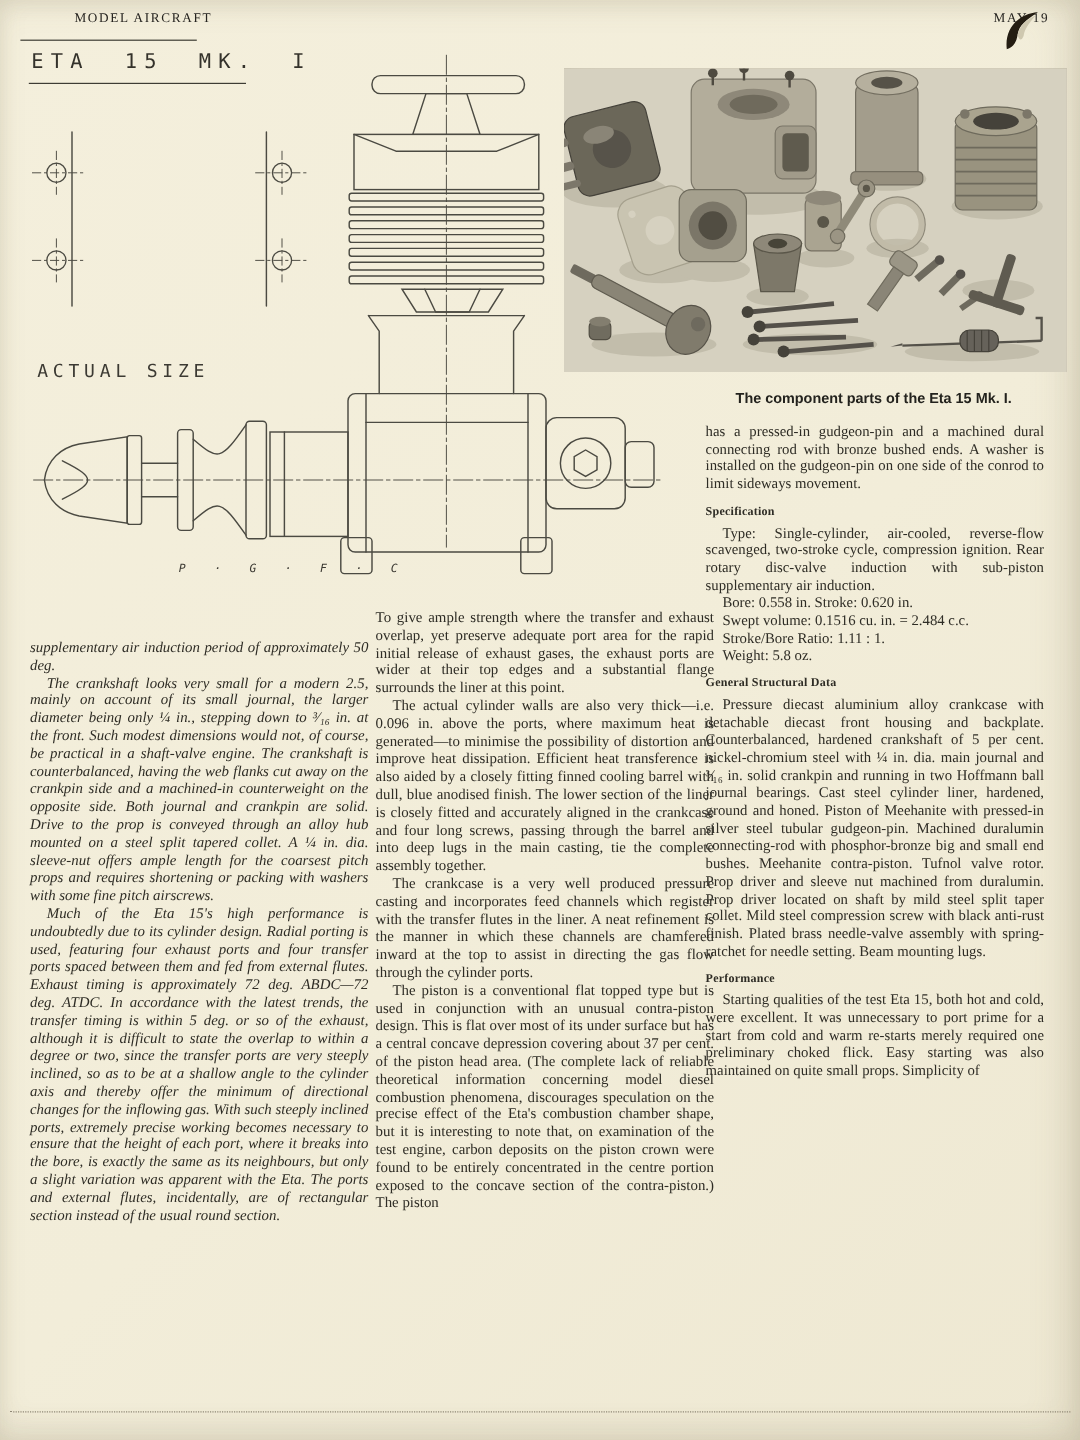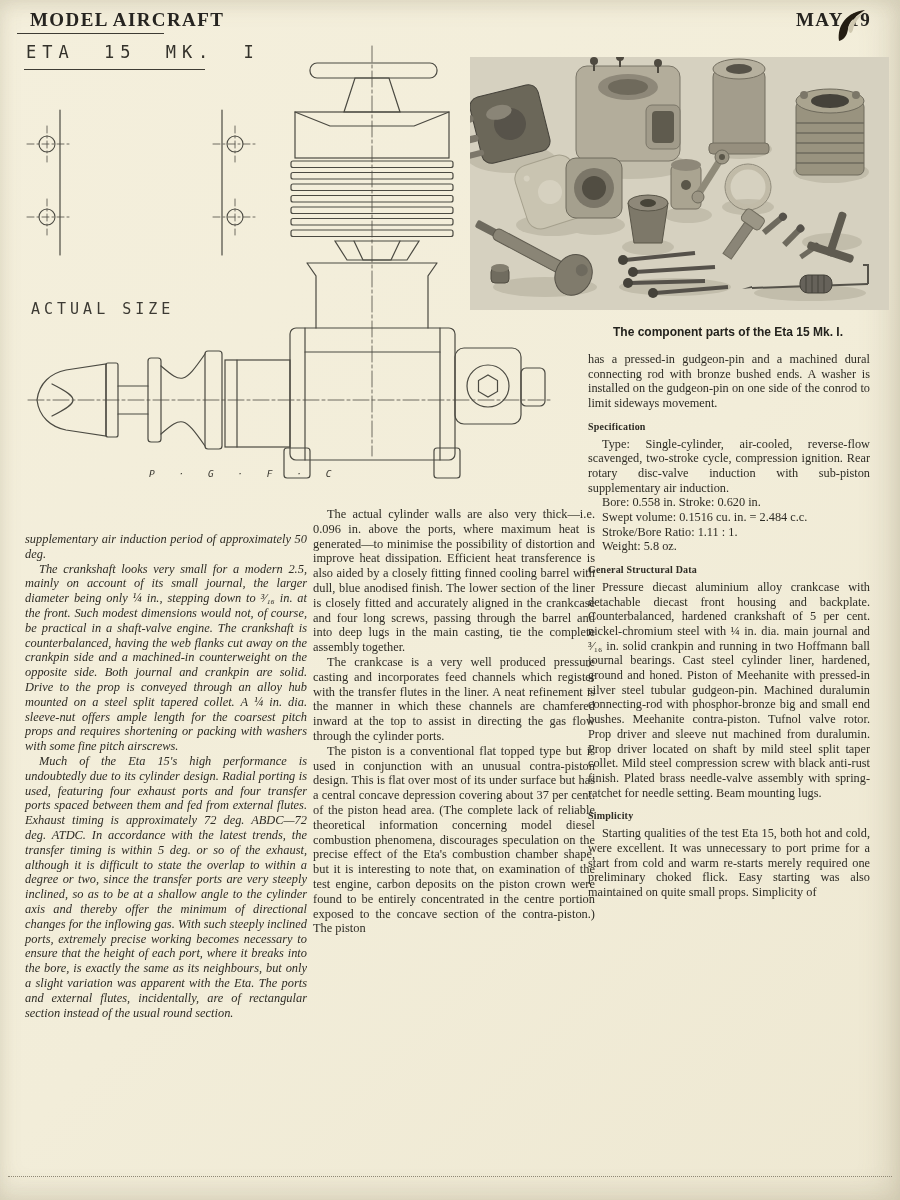--- a/index.html
+++ b/index.html
@@ -2,21 +2,21 @@
 <html><head>
 <meta charset="utf-8">
 <style>
   html,body{margin:0;padding:0;background:#888;}
   #page{
     position:relative;width:900px;height:1200px;margin:0 auto;
     background:linear-gradient(135deg,#f4efdc 0%,#f2edd9 55%,#eee8d2 100%);
     font-family:"Liberation Serif",serif;color:#2e2c25;overflow:hidden;
     box-shadow:inset -14px 0 30px rgba(120,108,76,.14),inset 0 -10px 24px rgba(120,108,76,.10),inset 0 6px 14px rgba(120,108,76,.07);
   }
-  .hdr{position:absolute;top:9px;font-weight:700;font-size:19px;letter-spacing:1.4px;color:#262420;}
+  .hdr{position:absolute;top:9px;font-weight:400;font-size:11px;letter-spacing:1.4px;color:#262420;margin-left:32px;}
   #hdr-left{left:30px;}
   #hdr-right{left:796px;}
   #title-topline{position:absolute;left:17px;top:33px;width:147px;height:0;border-top:1.6px solid #3e3c34;}
   #eta-title{
     position:absolute;left:26px;top:42px;
     font-family:"DejaVu Sans Mono",monospace;font-size:17px;color:#34322b;
     letter-spacing:6px;word-spacing:13px;white-space:nowrap;
   }
   #title-underline{position:absolute;left:24px;top:69px;width:181px;height:0;border-top:1.8px solid #3e3c34;}
   #drawing{position:absolute;left:0;top:30px;}
@@ -301,20 +301,21 @@
 
   <div id="photo-caption">The component parts of the Eta 15 Mk. I.</div>
 
   <div id="col1" class="col">
     <p>supplementary air induction period of approximately 50 deg.</p>
     <p class="ind">The crankshaft looks very small for a modern 2.5, mainly on account of its small journal, the larger diameter being only ¼ in., stepping down to ³⁄₁₆ in. at the front. Such modest dimensions would not, of course, be practical in a shaft-valve engine. The crankshaft is counterbalanced, having the web flanks cut away on the crankpin side and a machined-in counterweight on the opposite side. Both journal and crankpin are solid. Drive to the prop is conveyed through an alloy hub mounted on a steel split tapered collet. A ¼ in. dia. sleeve-nut offers ample length for the coarsest pitch props and requires shortening or packing with washers with some fine pitch airscrews.</p>
     <p class="ind">Much of the Eta 15's high performance is undoubtedly due to its cylinder design. Radial porting is used, featuring four exhaust ports and four transfer ports spaced between them and fed from external flutes. Exhaust timing is approximately 72 deg. ABDC—72 deg. ATDC. In accordance with the latest trends, the transfer timing is within 5 deg. or so of the exhaust, although it is difficult to state the overlap to within a degree or two, since the transfer ports are very steeply inclined, so as to be at a shallow angle to the cylinder axis and thereby offer the minimum of directional changes for the inflowing gas. With such steeply inclined ports, extremely precise working becomes necessary to ensure that the height of each port, where it breaks into the bore, is exactly the same as its neighbours, but only a slight variation was apparent with the Eta. The ports and external flutes, incidentally, are of rectangular section instead of the usual round section.</p>
   </div>
 
   <div id="col2" class="col">
+    <p>To give ample strength where the transfer and exhaust overlap, yet preserve adequate port area for the rapid initial release of exhaust gases, the exhaust ports are wider at their top edges and a substantial flange surrounds the liner at this point.</p>
     <p class="ind">The actual cylinder walls are also very thick—i.e. 0.096 in. above the ports, where maximum heat is generated—to minimise the possibility of distortion and improve heat dissipation. Efficient heat transference is also aided by a closely fitting finned cooling barrel with dull, blue anodised finish. The lower section of the liner is closely fitted and accurately aligned in the crankcase and four long screws, passing through the barrel and into deep lugs in the main casting, tie the complete assembly together.</p>
     <p class="ind">The crankcase is a very well produced pressure casting and incorporates feed channels which register with the transfer flutes in the liner. A neat refinement is the manner in which these channels are chamfered inward at the top to assist in directing the gas flow through the cylinder ports.</p>
     <p class="ind">The piston is a conventional flat topped type but is used in conjunction with an unusual contra-piston design. This is flat over most of its under surface but has a central concave depression covering about 37 per cent. of the piston head area. (The complete lack of reliable theoretical information concerning model diesel combustion phenomena, discourages speculation on the precise effect of the Eta's combustion chamber shape, but it is interesting to note that, on examination of the test engine, carbon deposits on the piston crown were found to be entirely concentrated in the centre portion exposed to the concave section of the contra-piston.) The piston</p>
   </div>
 
   <div id="col3" class="col">
     <p>has a pressed-in gudgeon-pin and a machined dural connecting rod with bronze bushed ends. A washer is installed on the gudgeon-pin on one side of the conrod to limit sideways movement.</p>
 
     <div>
       <h3>Specification</h3>
@@ -325,19 +326,19 @@
       <p class="ind">Weight: 5.8 oz.</p>
     </div>
 
     <div>
       <h3>General Structural Data</h3>
       <p class="ind">Pressure diecast aluminium alloy crankcase with detachable diecast front housing and backplate. Counterbalanced, hardened crankshaft of 5 per cent. nickel-chromium steel with ¼ in. dia. main journal and ³⁄₁₆ in. solid crankpin and running in two Hoffmann ball journal bearings. Cast steel cylinder liner, hardened, ground and honed. Piston of Meehanite with pressed-in silver steel tubular gudgeon-pin. Machined duralumin connecting-rod with phosphor-bronze big and small end bushes. Meehanite contra-piston. Tufnol valve rotor. Prop driver and sleeve nut machined from duralumin. Prop driver located on shaft by mild steel split taper collet. Mild steel compression screw with black anti-rust finish. Plated brass needle-valve assembly with spring-ratchet for needle setting. Beam mounting lugs.</p>
     </div>
 
 
     <div>
-      <h3>Simplicity</h3>
+      <h3>Performance</h3>
       <p class="ind">Starting qualities of the test Eta 15, both hot and cold, were excellent. It was unnecessary to port prime for a start from cold and warm re-starts merely required one preliminary choked flick. Easy starting was also maintained on quite small props. Simplicity of</p>
     </div>
   </div>
 
   <div id="bottom-rule"></div>
 </div>
 
 </body></html>

